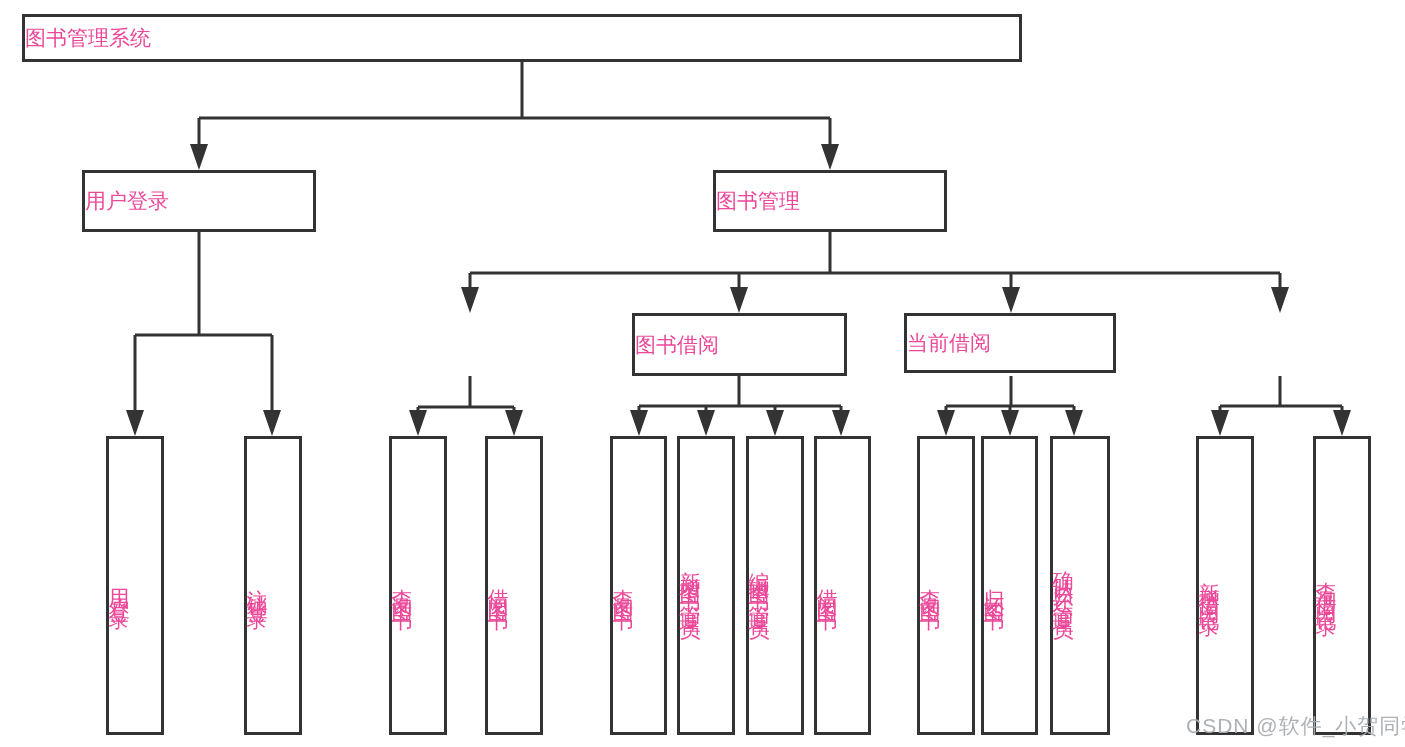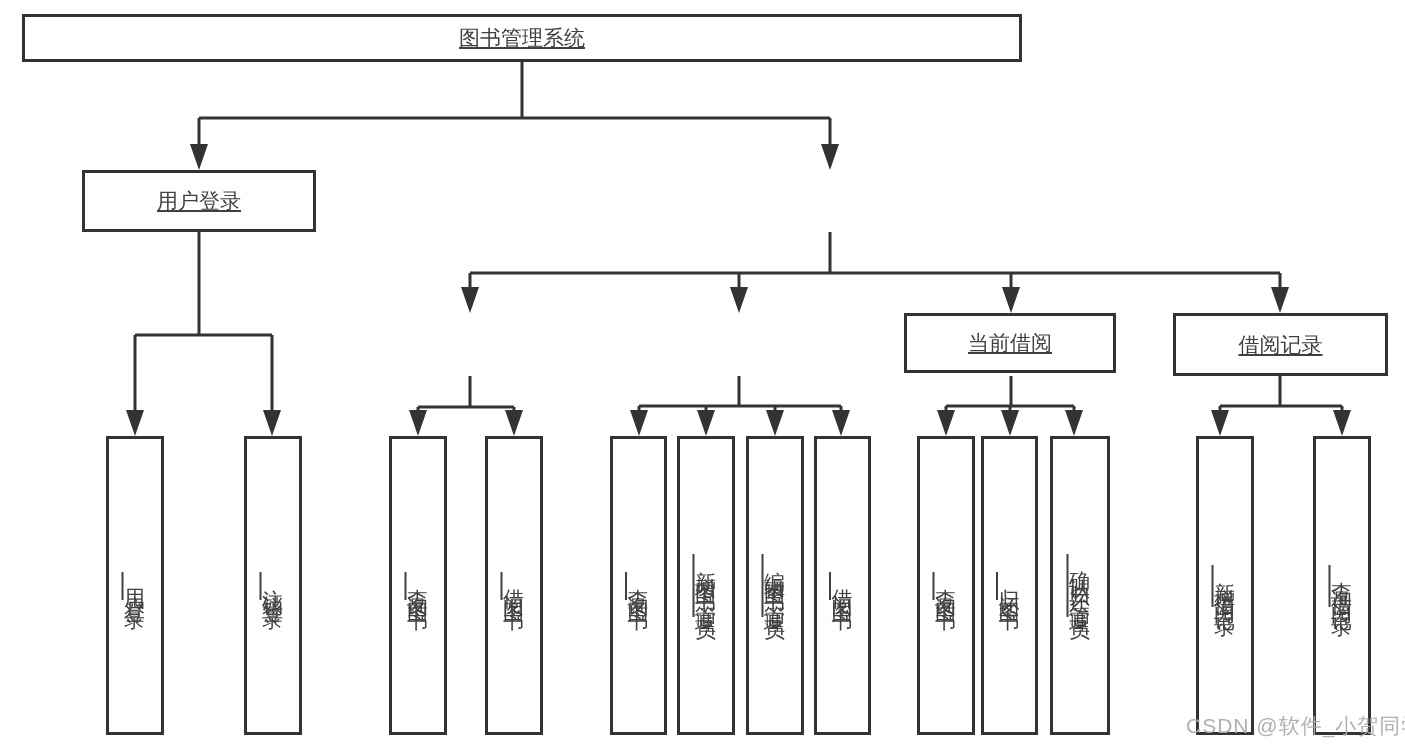--- a/index.html
+++ b/index.html
@@ -9,23 +9,22 @@
     background:#ffffff;
     font-family:"Liberation Sans", sans-serif;
     overflow:hidden;
   }
   .wires { position:absolute; left:0; top:0; width:1405px; height:747px; }
   .node {
     position:absolute;
     box-sizing:border-box;
     border:3px solid #333333;
     background:#ffffff;
-    display:flex; align-items:center; justify-content:center;
-    color:#404040;
-    text-decoration:underline;
+    display:flex; align-items:center; 
+    color:#ec4899;
   }
   .node .txt { font-size:21px; line-height:1.2; white-space:nowrap; }
   .node.v .txt {
     writing-mode:vertical-rl;
     text-orientation:mixed;
     letter-spacing:7px;
     line-height:1;
     white-space:normal;
   }
   .watermark {
@@ -100,26 +99,29 @@
       M1333 410 h18 l-9 26 z"></path>
   </svg>
 
   <div class="node h" style="left:22px;top:14px;width:1000px;height:48px">
     <span class="txt">图书管理系统</span>
   </div>
 
   <div class="node h" style="left:82px;top:170px;width:234px;height:62px">
     <span class="txt">用户登录</span>
   </div>
+  <div class="node h" style="left:713px;top:170px;width:234px;height:62px">
+    <span class="txt">图书管理</span>
+  </div>
 
+  <div class="node h" style="left:632px;top:313px;width:215px;height:63px">
+    <span class="txt">图书借阅</span>
+  </div>
   <div class="node h" style="left:904px;top:313px;width:212px;height:60px">
     <span class="txt">当前借阅</span>
-  </div>
-  <div class="node h" style="left:1173px;top:313px;width:215px;height:63px">
-    <span class="txt">借阅记录</span>
   </div>
 
   <div class="node v" style="left:106px;top:436px;width:58px;height:299px">
     <span class="txt">用户登录</span>
   </div>
   <div class="node v" style="left:244px;top:436px;width:58px;height:299px">
     <span class="txt">注销登录</span>
   </div>
 
   <div class="node v" style="left:389px;top:436px;width:58px;height:299px">

